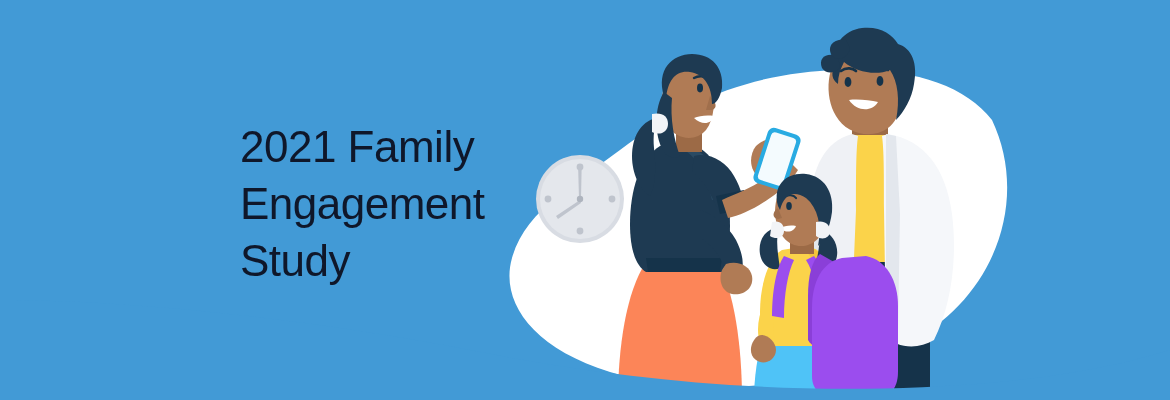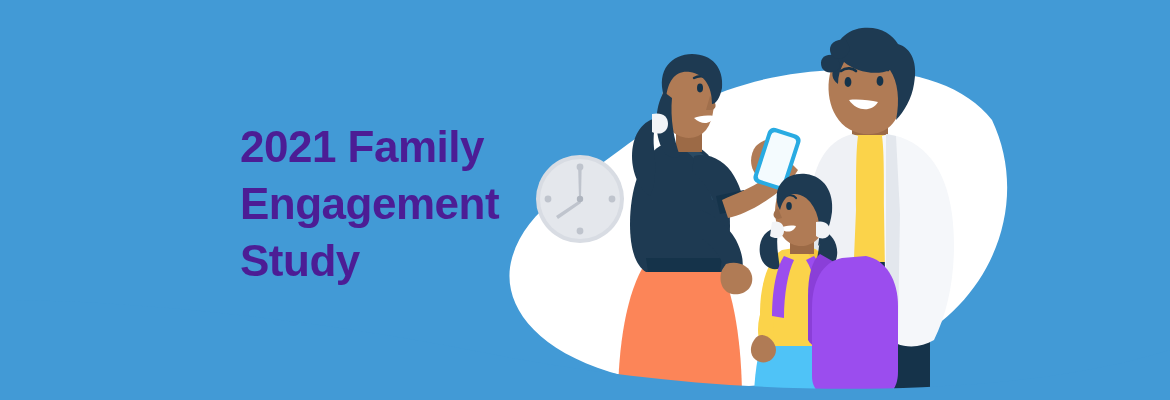--- a/index.html
+++ b/index.html
@@ -18,25 +18,25 @@
   #banner-bg {
     position: absolute;
     inset: 0;
     background: #429AD6;
   }
   #headline {
     position: absolute;
     left: 240px;
     top: 118px;
     width: 300px;
-    color: #4c1d95;
+    color: #0f172a;
     font-family: "Liberation Sans", sans-serif;
     font-size: 44px;
     line-height: 57px;
-    font-weight: bold;
+    font-weight: normal;
     letter-spacing: -0.5px;
     white-space: pre-line;
     margin: 0;
   }
   #illustration {
     position: absolute;
     left: 0;
     top: 0;
     width: 1170px;
     height: 400px;

